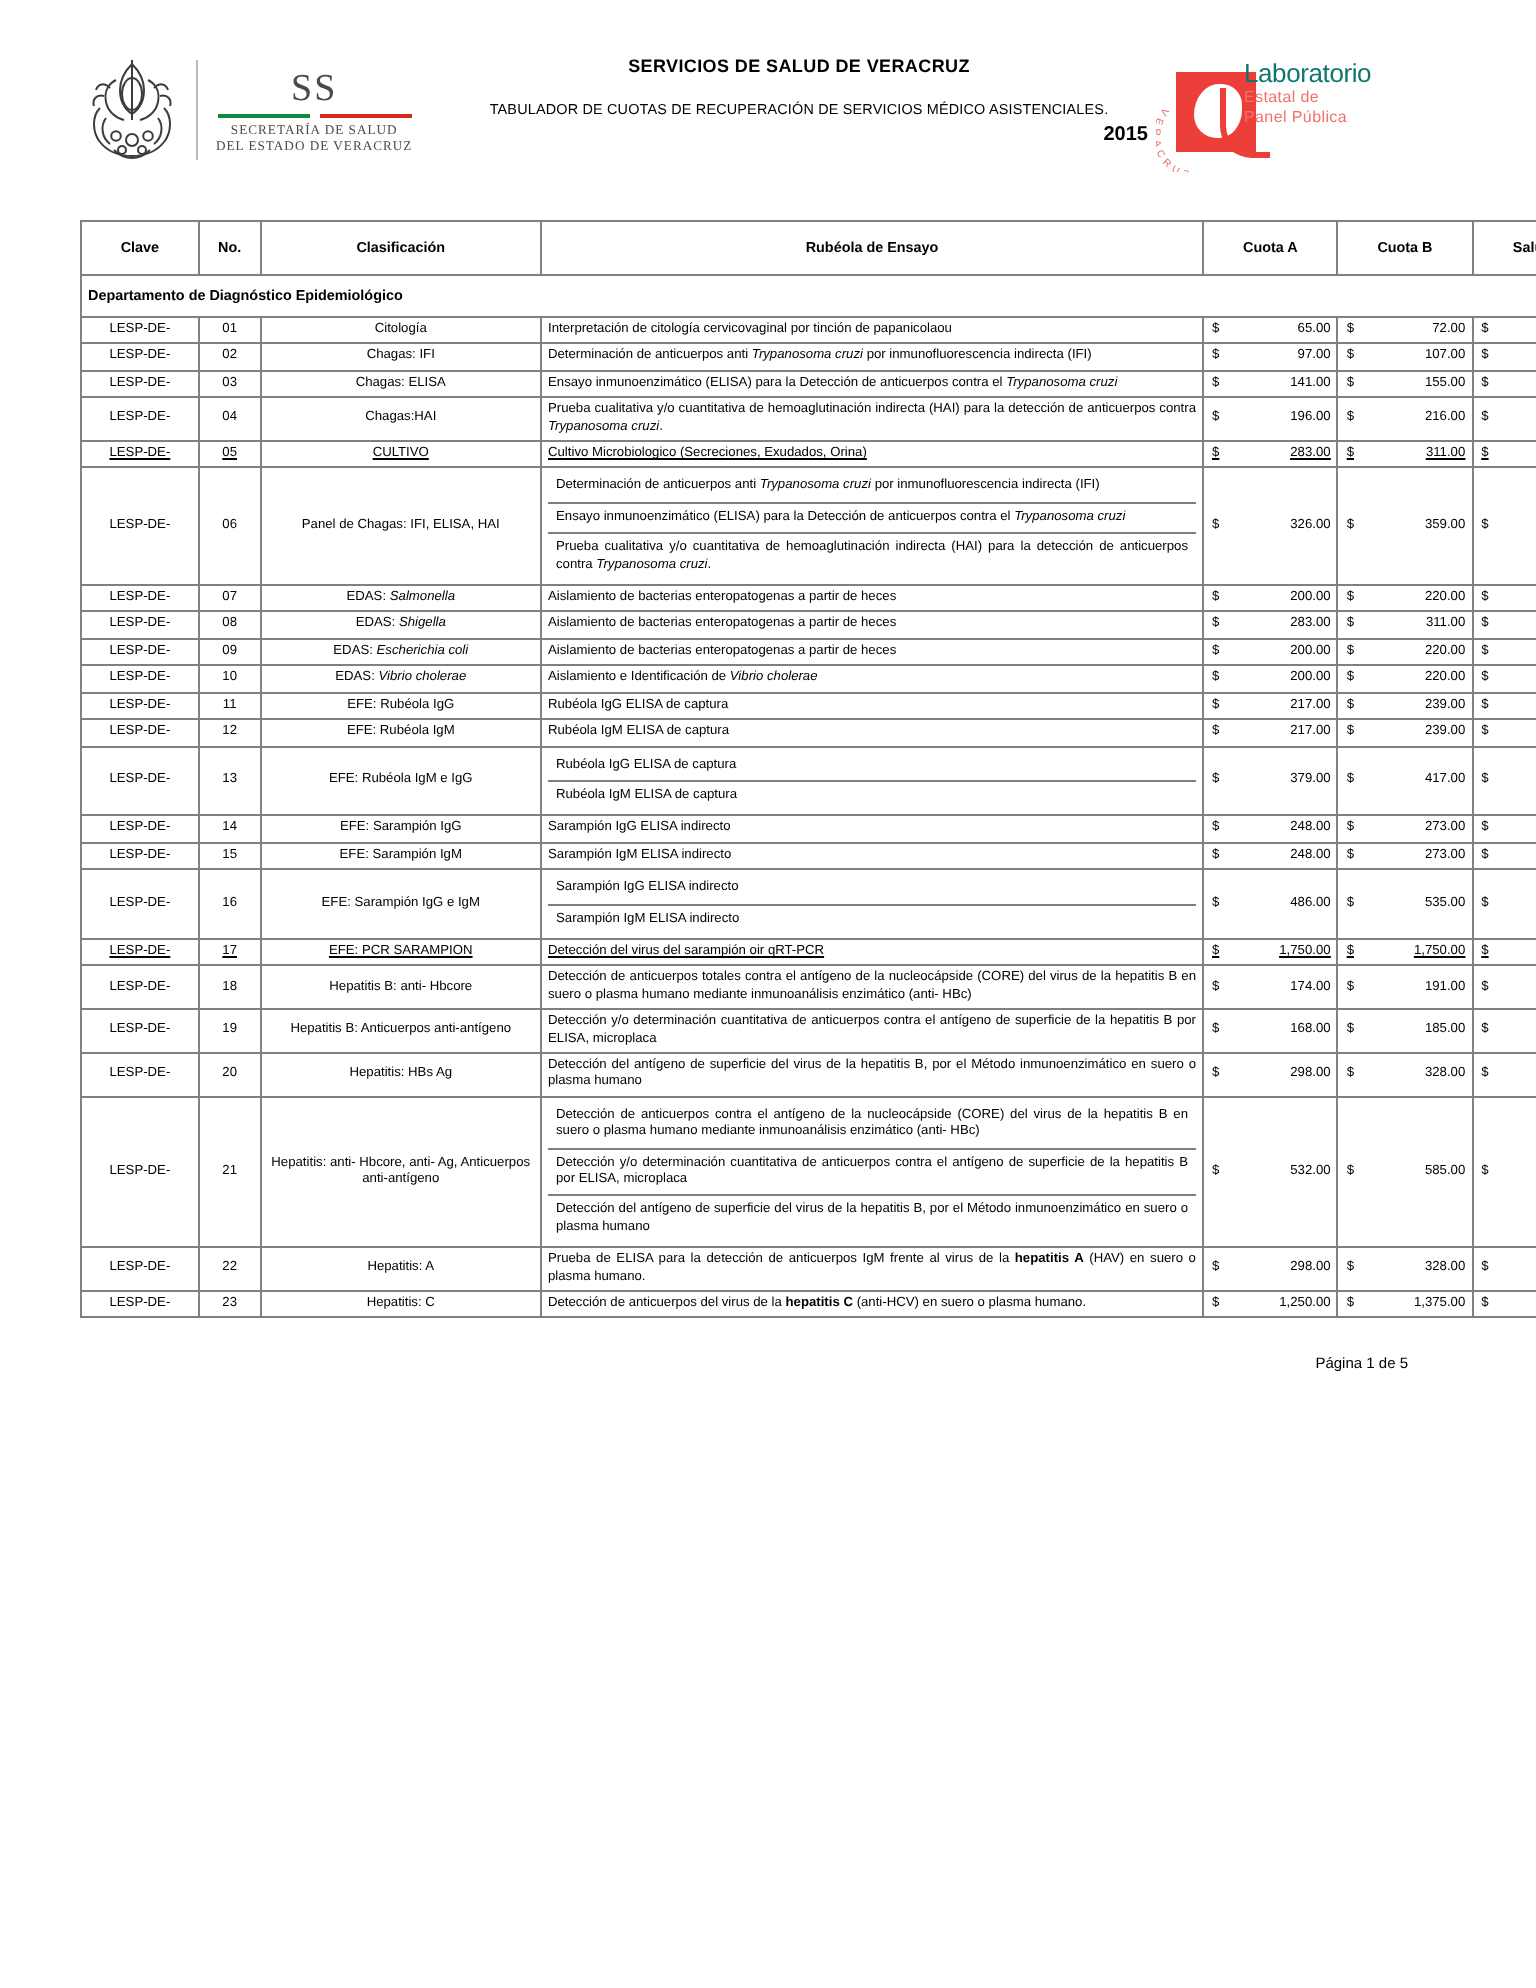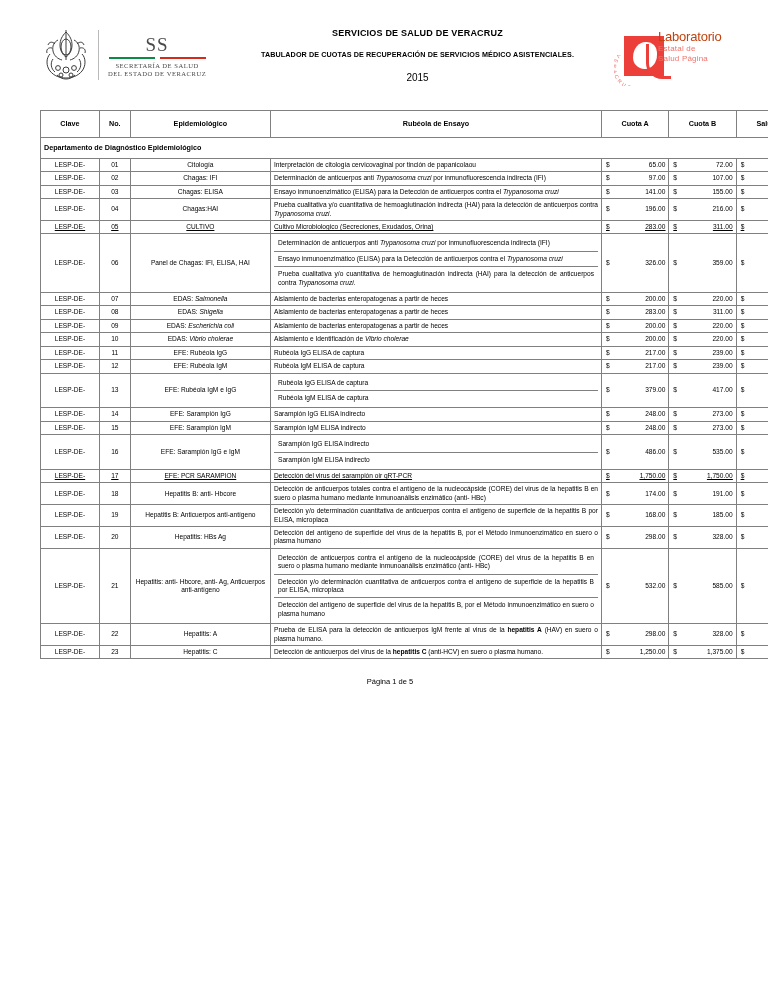--- a/index.html
+++ b/index.html
@@ -12,21 +12,21 @@
     height: 994px;
     font-family: "Liberation Sans", sans-serif;
     color: #000000;
     position: relative;
     overflow: hidden;
   }
   .page {
     width: 768px;
     height: 994px;
     box-sizing: border-box;
-    padding: 22px 28px 0 40px;
+    padding: 22px 64px 0 40px;
     position: relative;
   }
 
   
   .header {
     display: flex;
     align-items: flex-start;
     justify-content: space-between;
     height: 78px;
   }
@@ -86,33 +86,34 @@
     padding-top: 6px;
   }
   .t1 {
     font-size: 9px;
     font-weight: bold;
     letter-spacing: 0.2px;
     margin-bottom: 12px;
   }
   .t2 {
     font-size: 7.2px;
-    font-weight: bold;
+    font-weight: normal;
     letter-spacing: 0.1px;
-    margin-bottom: 13px;
+    margin-bottom: 3px;
   }
   .t3 {
     font-size: 7.2px;
     font-weight: bold;
     letter-spacing: 0.1px;
     margin-bottom: 5px;
   }
   .t4 {
     font-size: 10px;
-    font-weight: normal;
+    font-weight: bold;
+    text-align: right;
   }
 
   .logo-right {
     width: 130px;
     flex: 0 0 130px;
     position: relative;
     height: 70px;
   }
   .lab-mark {
     position: absolute;
@@ -152,21 +153,21 @@
     font-size: 5px;
     color: #ed6a63;
   }
   .lab-text {
     position: absolute;
     left: 48px;
     top: 8px;
   }
   .lab-t1 {
     font-size: 13px;
-    color: #c2410c;
+    color: #0f766e;
     line-height: 14px;
     letter-spacing: -0.2px;
   }
   .lab-t2 {
     font-size: 8px;
     color: #f0736c;
     line-height: 9.5px;
     letter-spacing: 0.2px;
   }
 
@@ -236,21 +237,21 @@
     font-size: 7.2px;
     height: 16px;
   }
   tr.underlined td,
   tr.underlined td .val,
   tr.underlined td span {
     text-decoration: underline;
   }
 
   .footer {
-    text-align: center;
+    text-align: right;
     font-size: 7.5px;
     margin-top: 18px;
   }
 </style>
 </head>
 <body>
 
 <div class="page">
 
   <div class="header">
@@ -305,40 +306,40 @@
         <svg width="46" height="46" viewBox="0 0 46 46" aria-hidden="true">
           <path id="arcpath" d="M4,14 A20,20 0 0 0 36,42" fill="none"></path>
           <text font-size="5" fill="#ed6a63" letter-spacing="2.4" font-family="Liberation Sans, sans-serif">
             <textPath href="#arcpath">VERACRUZ</textPath>
           </text>
         </svg>
       </div>
       <div class="lab-text">
         <div class="lab-t1">Laboratorio</div>
         <div class="lab-t2">Estatal de</div>
-        <div class="lab-t2">Salud Página</div>
+        <div class="lab-t2">Panel Pública</div>
       </div>
     </div>
   </div>
 
   <table class="tabulador">
     <colgroup>
       <col class="col-clave">
         <col class="col-no">
         <col class="col-clas">
       <col class="col-met">
         <col class="col-cuota">
         <col class="col-cuota">
         <col class="col-cuota">
     </colgroup>
     <thead>
       <tr>
         <th>Clave</th>
         <th>No.</th>
-        <th>Epidemiológico</th>
+        <th>Clasificación</th>
         <th>Rubéola de Ensayo</th>
         <th>Cuota A</th>
         <th>Cuota B</th>
         <th>Salud C</th>
       </tr>
     </thead>
     <tbody id="tbody">
       <tr class="section">
         <td colspan="7">Departamento de Diagnóstico Epidemiológico</td>
       </tr>

